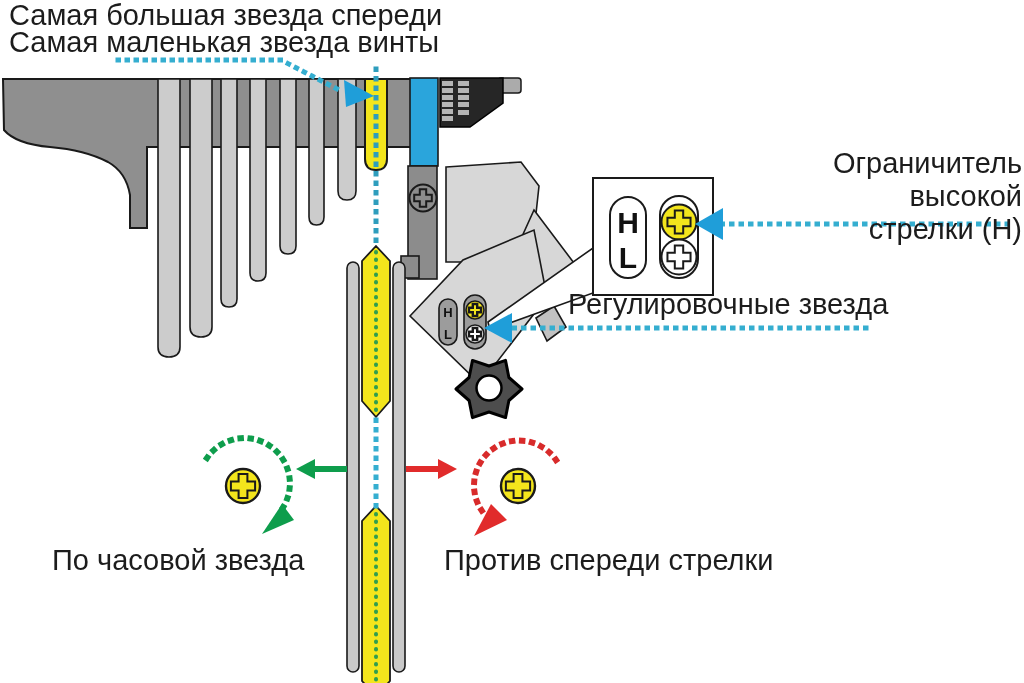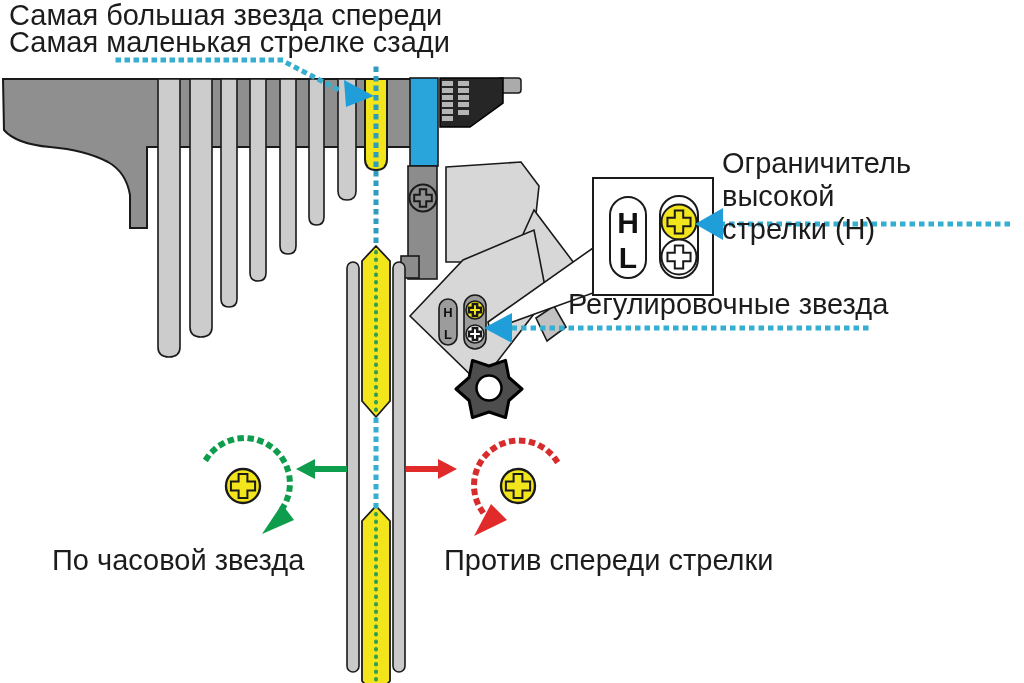--- a/index.html
+++ b/index.html
@@ -1,21 +1,21 @@
 <!DOCTYPE html>
 <html><head>
 <meta charset="utf-8">
 <style>
   html,body{margin:0;padding:0;background:#ffffff;}
   .stage{position:relative;width:1024px;height:683px;background:#ffffff;overflow:hidden;
          font-family:"Liberation Sans",sans-serif;color:#1c1c1c;}
   .stage svg{position:absolute;left:0;top:0;}
   .lbl{position:absolute;font-size:29px;line-height:33px;color:#1c1c1c;white-space:nowrap;}
   .lbl-top{top:2px;left:9px;line-height:27px;}
-  .lbl-high{top:147px;left:722px;width:300px;text-align:left;white-space:normal;}
+  .lbl-high{top:147px;left:722px;width:300px;text-align:right;white-space:normal;}
   .lbl-adjust{top:288px;left:568px;}
   .lbl-cw{top:544px;left:52px;}
   .lbl-ccw{top:544px;left:444px;}
   .hl-big{font-size:30px;font-weight:bold;fill:#111;}
   .hl-small{font-size:13px;font-weight:bold;fill:#111;}
   text{font-family:"Liberation Sans",sans-serif;text-anchor:middle;}
 </style>
 </head>
 <body>
 
@@ -141,21 +141,21 @@
     <use href="#phillips" transform="translate(518,486) scale(1.1)" fill="#f3e51c" stroke="#1a1a1a" stroke-width="2"></use>
     <path d="M 556 460 A 40 40 0 1 0 482 511" fill="none" stroke="#d82b2b" stroke-width="6" stroke-dasharray="0.5 9.5" stroke-linecap="square"></path>
     <polygon points="474,536 507,520 491,504" fill="#e12b2b"></polygon>
     <line x1="406" y1="469" x2="438" y2="469" stroke="#e12b2b" stroke-width="6"></line>
     <polygon points="438,459 438,479 457,469" fill="#e12b2b"></polygon>
   </g>
 </svg>
 
 <div class="lbl lbl-top">
   <div>Самая большая звезда спереди</div>
-  <div>Самая маленькая стрелке сзади</div>
+  <div>Самая маленькая звезда винты</div>
 </div>
 
 <div class="lbl lbl-high">
   <div>Ограничитель высокой</div>
   <div>стрелки (H)</div>
 </div>
 
 <div class="lbl lbl-adjust">Регулировочные звезда</div>
 
 <div class="lbl lbl-cw">По часовой звезда</div>

